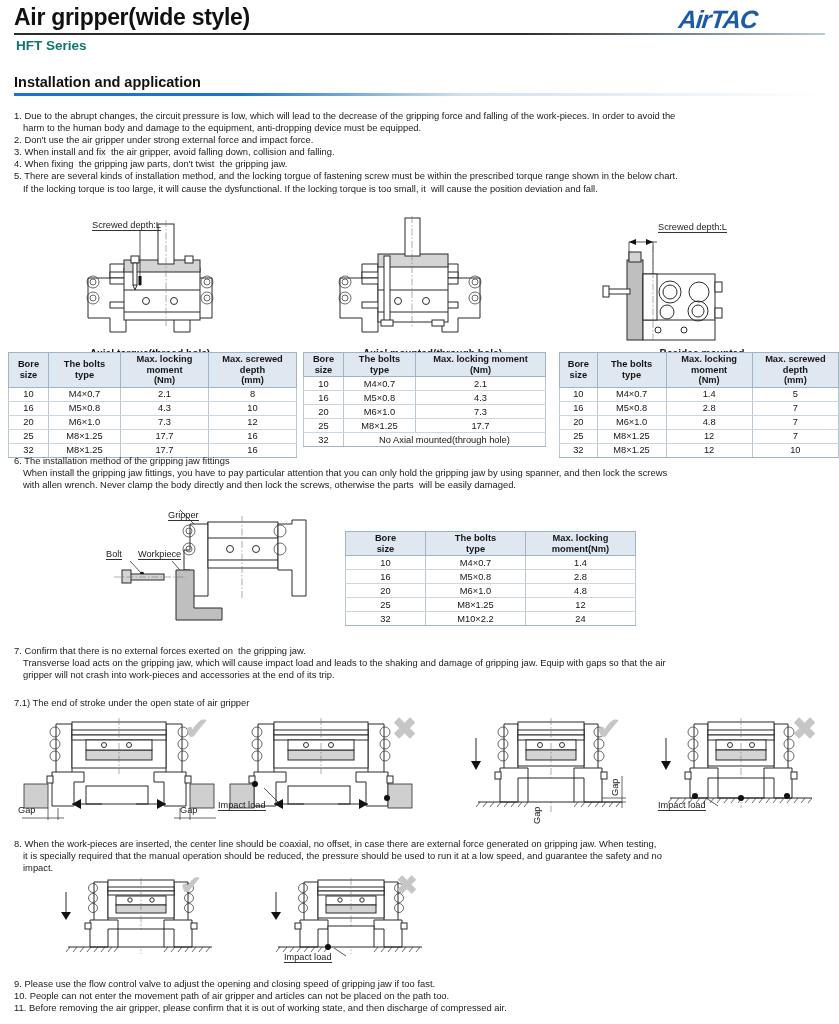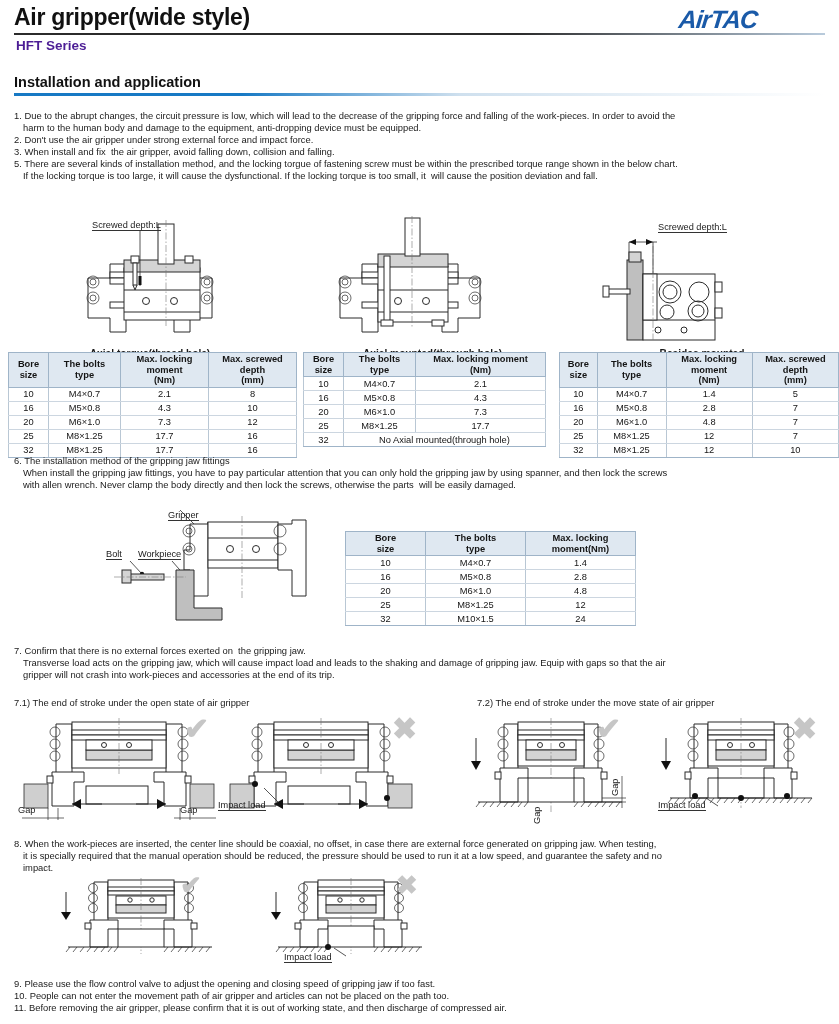--- a/index.html
+++ b/index.html
@@ -43,21 +43,21 @@
     width: 811px;
     height: 2px;
     background: linear-gradient(to right, #2b2b2b 0%, #2b2b2b 62%, #b9cbdc 100%);
   }
   .title-sub {
     position: absolute;
     left: 16px;
     top: 38px;
     font-size: 13.5px;
     font-weight: bold;
-    color: #4c1d95;
+    color: #0f766e;
   }
   .logo {
     position: absolute;
     right: 13px;
     top: 5px;
     font-size: 25px;
     font-weight: bold;
     font-style: italic;
     letter-spacing: -1px;
     color: #1a5aa8;
@@ -200,20 +200,21 @@
 
   <div class="sec-title-wrap">
     <div class="sec-title">Installation and application</div>
     <div class="sec-bar"></div>
   </div>
 
   <div class="list-block" id="notes-top" style="top:110px;">
       <div class="li"><span>1. </span><span>Due to the abrupt changes, the circuit pressure is low, which will lead to the decrease of the gripping force and falling of the work-pieces. In order to avoid the</span><span class="cont">harm to the human body and damage to the equipment, anti-dropping device must be equipped.</span></div>
       <div class="li"><span>2. </span><span>Don't use the air gripper under strong external force and impact force.</span></div>
       <div class="li"><span>3. </span><span>When install and fix  the air gripper, avoid falling down, collision and falling.</span></div>
+      <div class="li"><span>4. </span><span>When fixing  the gripping jaw parts, don't twist  the gripping jaw.</span></div>
       <div class="li"><span>5. </span><span>There are several kinds of installation method, and the locking torgue of fastening screw must be within the prescribed torque range shown in the below chart.</span><span class="cont">If the locking torque is too large, it will cause the dysfunctional. If the locking torque is too small, it  will cause the position deviation and fall.</span></div>
     </div>
 
   <div class="figrow" style="top:216px;">
 
     <div class="figcell" style="width:300px;">
       <div class="lbl ul" style="left:92px; top:4px;">Screwed depth:L</div>
       <svg width="300" height="130" viewBox="0 0 300 130">
 
         <path class="dg-fill-l" d="M88 62 h22 v-14 h16 v68 h-16 v-14 h-22 z"></path>
@@ -529,35 +530,32 @@
           <td>M6×1.0</td>
           <td>4.8</td>
         </tr>
         <tr>
           <td>25</td>
           <td>M8×1.25</td>
           <td>12</td>
         </tr>
         <tr>
           <td>32</td>
-          <td>M10×1.5</td>
+          <td>M10×2.2</td>
           <td>24</td>
         </tr>
       </tbody>
     </table>
 
   <div class="list-block" id="note7" style="top:645px;">
       <div class="li"><span>7. </span><span>Confirm that there is no external forces exerted on  the gripping jaw.</span><span class="cont">Transverse load acts on the gripping jaw, which will cause impact load and leads to the shaking and damage of gripping jaw. Equip with gaps so that the air</span><span class="cont">gripper will not crash into work-pieces and accessories at the end of its trip.</span></div>
     </div>
 
   <div class="list-block" style="top:697px; left:14px;">
     <span>7.1) The end of stroke under the open state of air gripper</span>
-  </div>
-  <div class="list-block" style="top:697px; left:477px; width:360px;">
-    <span>7.2) The end of stroke under the move state of air gripper</span>
   </div>
 
   <div class="figcell" style="position:absolute; left:14px; top:716px; width:210px; height:110px;">
     <div class="mark check" style="left:170px; top:-2px;">✔</div>
     <div class="lbl" style="left:4px; top:89px;">Gap</div>
     <div class="lbl" style="left:166px; top:89px;">Gap</div>
     <svg width="210" height="110" viewBox="0 0 210 110">
       <path class="dg-fill-l" d="M42 8 h16 v54 h-16 z"></path>
       <circle class="dg-thin" cx="41" cy="16" r="5"></circle>
       <circle class="dg-thin" cx="41" cy="28" r="5"></circle>

